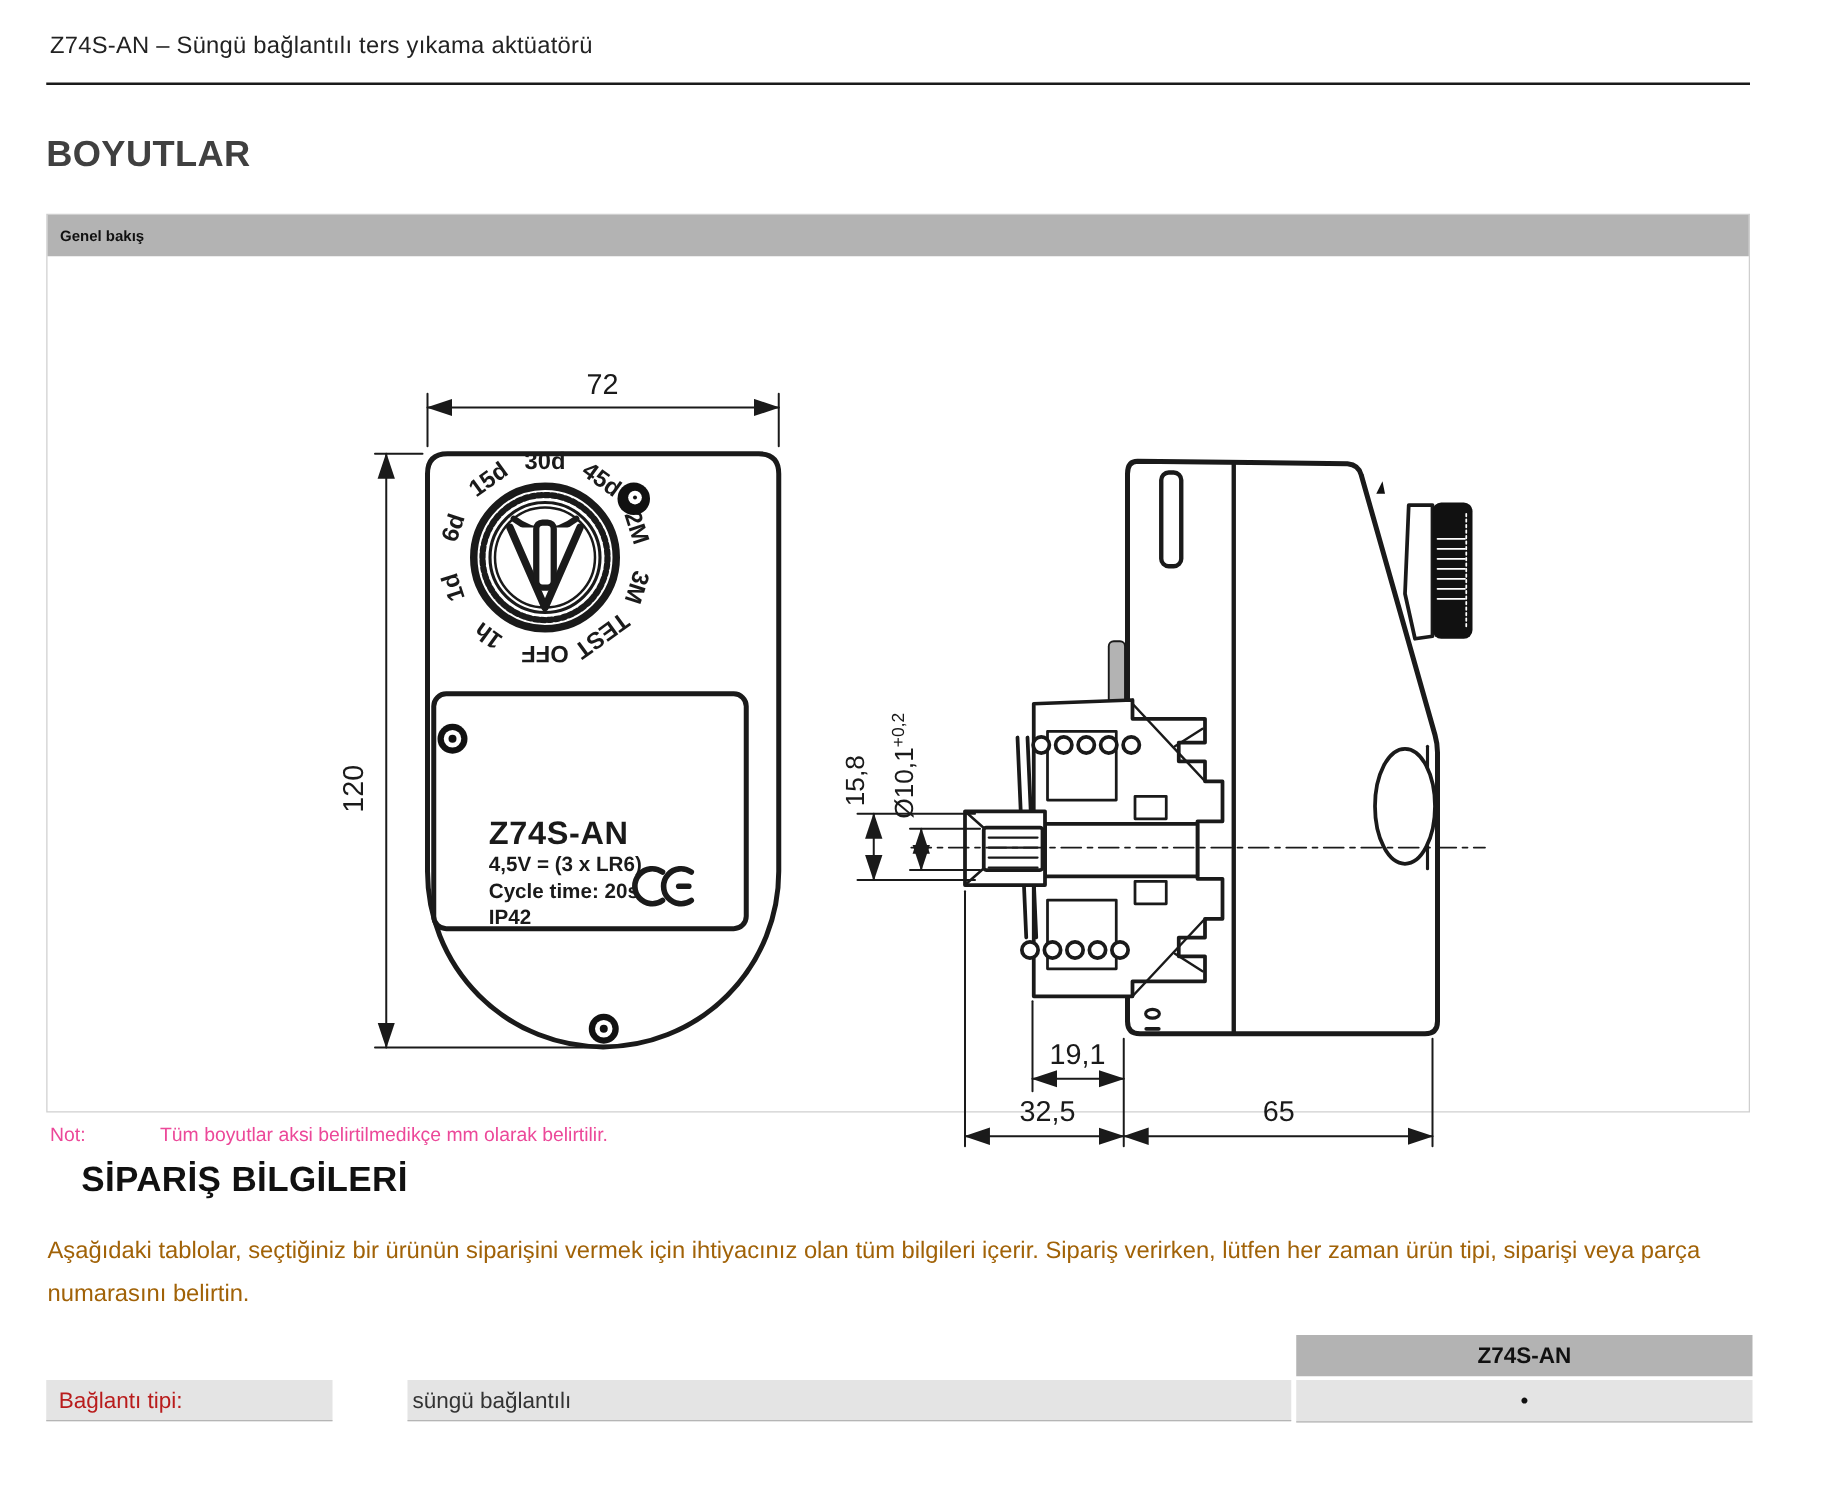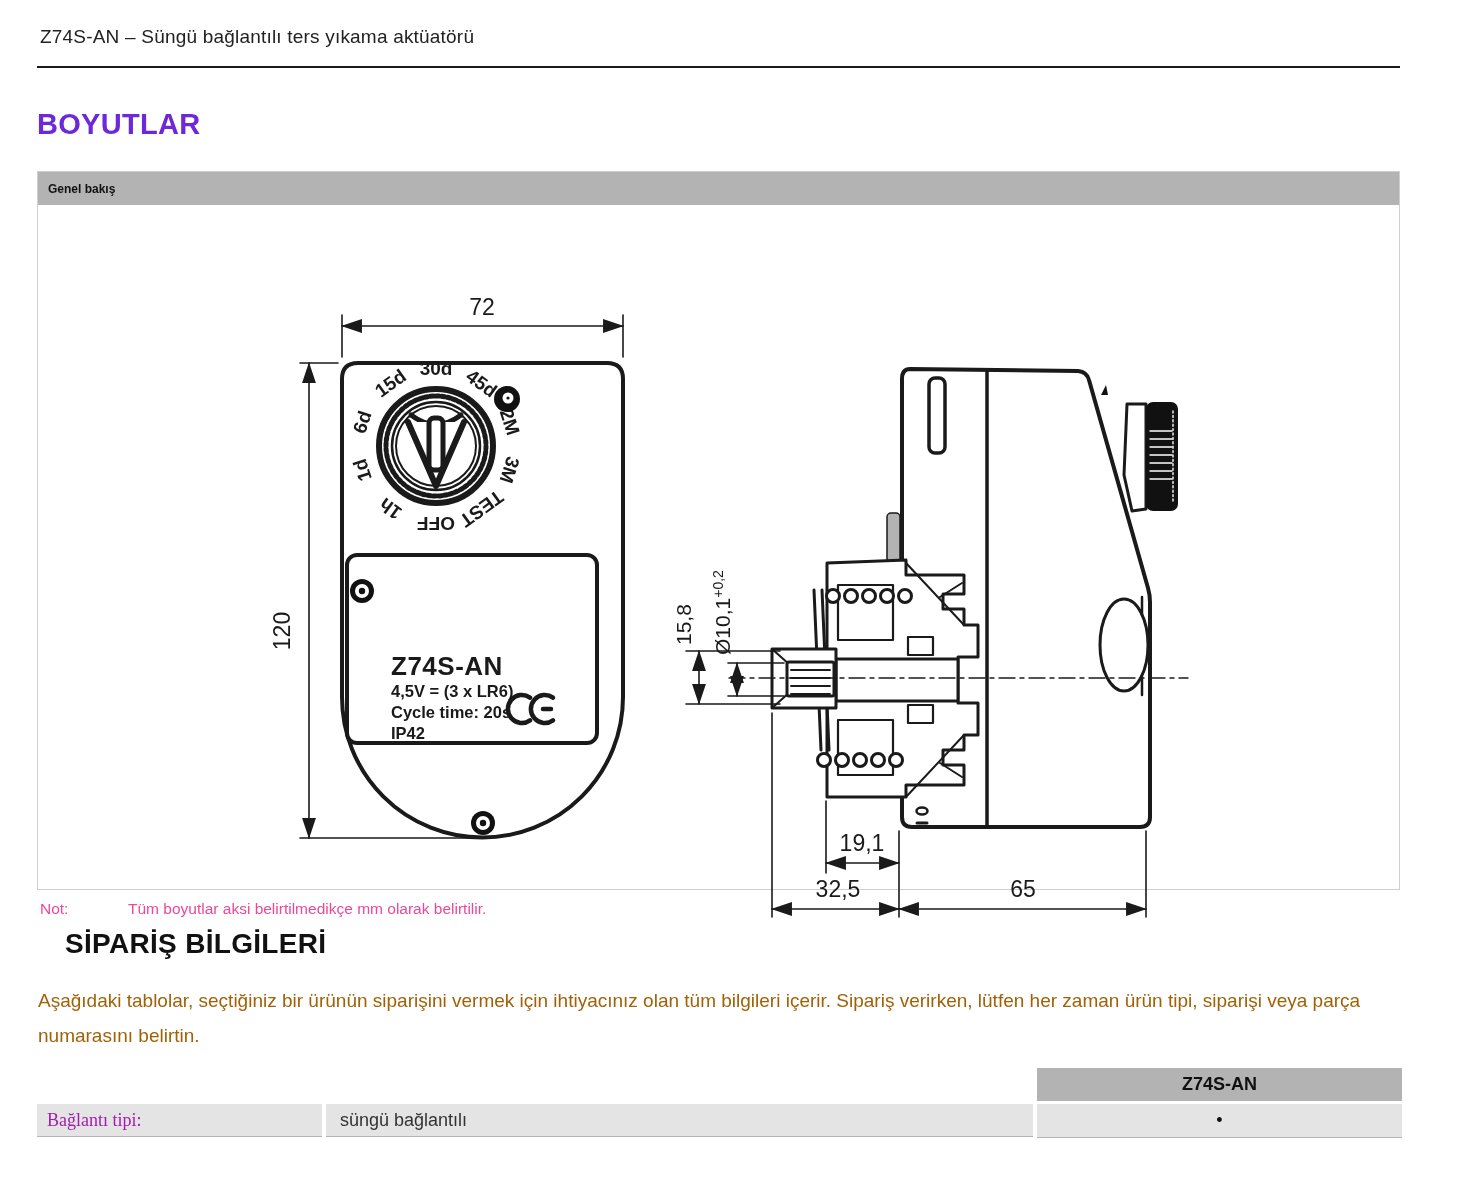--- a/index.html
+++ b/index.html
@@ -2,21 +2,21 @@
 <html><head>
 <meta charset="utf-8">
 <style>
   html,body{margin:0;padding:0;background:#fff;}
   body{font-family:"Liberation Sans",sans-serif;color:#1a1a1a;}
   .page{position:relative;width:1462px;height:1190px;background:#fff;overflow:hidden;}
 
   .doc-title{position:absolute;left:40px;top:26px;font-size:19px;font-weight:400;color:#222;letter-spacing:.2px;}
   .top-rule{position:absolute;left:37px;top:66px;width:1363px;height:0;border-top:2px solid #1a1a1a;}
 
-  .h1{position:absolute;left:37px;top:108px;font-size:29px;font-weight:800;color:#6d28d9;letter-spacing:.3px;}
+  .h1{position:absolute;left:37px;top:108px;font-size:29px;font-weight:800;color:#404040;letter-spacing:.3px;}
 
   .panel{position:absolute;left:37px;top:171px;width:1363px;height:719px;border:1px solid #cfcfcf;box-sizing:border-box;background:#fff;}
   .panel-head{height:33px;background:#b3b3b3;display:flex;align-items:center;padding-left:10px;box-sizing:border-box;
               font-size:12px;font-weight:700;color:#111;}
   .panel-body{position:relative;width:1361px;height:684px;margin-top:40px;}
   svg text{font-family:"Liberation Sans",sans-serif;fill:#1a1a1a;}
   .dimtxt{font-size:23px;}
   .dimtxt-sm{font-size:21px;}
   .dial-lbl{font-size:19px;font-weight:700;}
   .plate-model{font-size:26px;font-weight:800;letter-spacing:.5px;}
@@ -24,24 +24,24 @@
 
   .note-row{position:absolute;left:40px;top:900px;font-size:15.5px;color:#ec4899;}
   .note-text{position:absolute;left:88px;top:0;white-space:nowrap;}
   .h1-order{position:absolute;left:37px;top:928px;font-size:28px;font-weight:800;color:#111;letter-spacing:.3px;margin-left:28px;}
   .order-par{position:absolute;left:38px;top:983px;width:1360px;font-size:19px;line-height:35px;color:#a16207;}
 
   .order-table{position:absolute;left:37px;top:1068px;width:1365px;}
   .ot-head{position:absolute;left:1000px;top:0;width:365px;height:33px;background:#b3b3b3;
            display:flex;align-items:center;justify-content:center;font-size:18px;font-weight:700;color:#111;}
   .ot-row{position:absolute;left:0;top:36px;height:33px;width:1365px;}
-  .ot-c1{position:absolute;left:0;top:0;width:285px;height:33px;background:#e4e4e4;border-bottom:1px solid #b5b5b5;
-         display:flex;align-items:center;padding-left:10px;box-sizing:border-box;font-size:18px;color:#a21caf;font-family:Liberation Serif, serif;}
+  .ot-c1{position:absolute;left:0;top:0;width:229px;height:33px;background:#e4e4e4;border-bottom:1px solid #b5b5b5;
+         display:flex;align-items:center;padding-left:10px;box-sizing:border-box;font-size:18px;color:#b91c1c;}
   .ot-c2{position:absolute;left:289px;top:0;width:707px;height:33px;background:#e4e4e4;border-bottom:1px solid #b5b5b5;
-         display:flex;align-items:center;padding-left:14px;box-sizing:border-box;font-size:18px;color:#333;}
+         display:flex;align-items:center;padding-left:4px;box-sizing:border-box;font-size:18px;color:#333;}
   .ot-c3{position:absolute;left:1000px;top:0;width:365px;height:33px;background:#e4e4e4;border-bottom:1px solid #b5b5b5;
          display:flex;align-items:center;justify-content:center;font-size:18px;color:#111;}
 </style>
 </head>
 <body>
 
 <div class="page">
 
   <div class="doc-title">Z74S-AN – Süngü bağlantılı ters yıkama aktüatörü</div>
   <div class="top-rule"></div>

